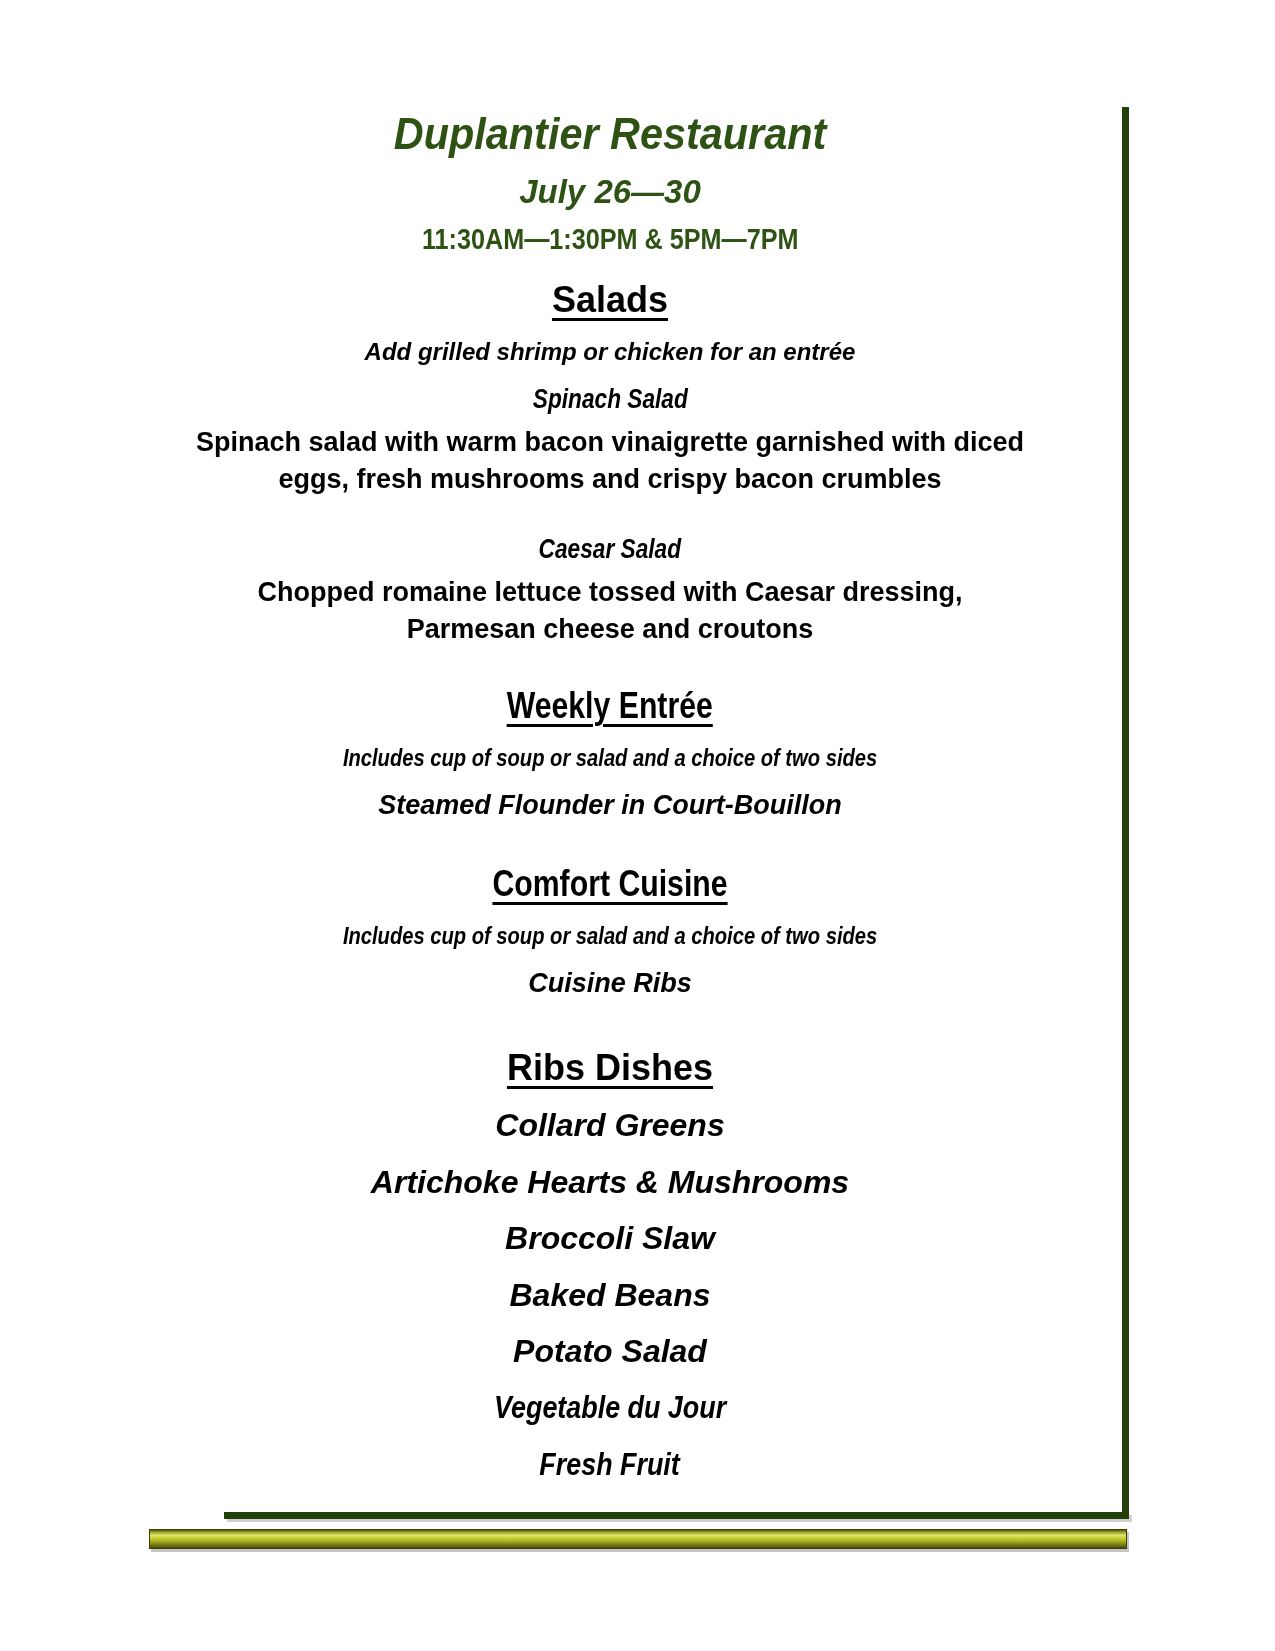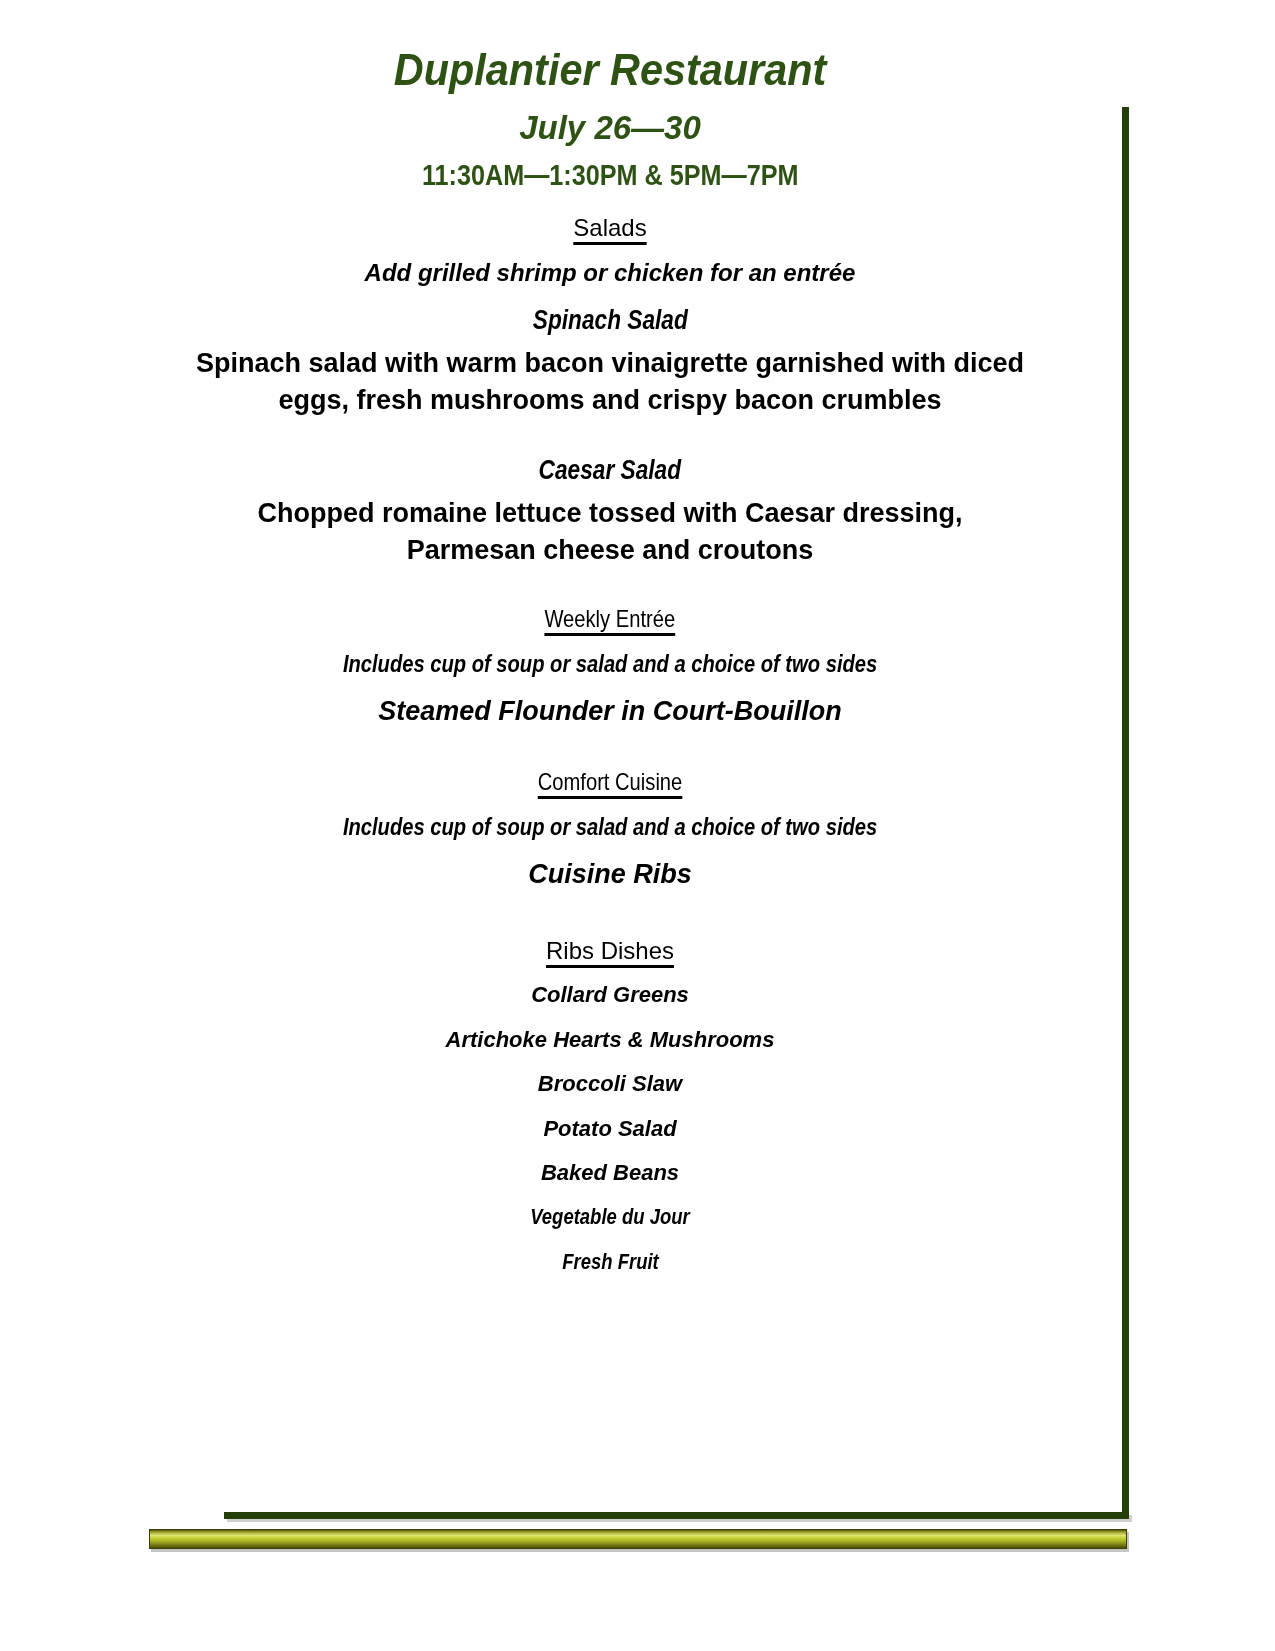--- a/index.html
+++ b/index.html
@@ -12,21 +12,21 @@
     position: relative;
     width: 1275px;
     height: 1651px;
     background: #ffffff;
     overflow: hidden;
   }
   .content {
     position: relative;
     width: 1030px;
     margin-left: 95px;
-    padding-top: 44px;
+    padding-top: 108px;
     text-align: center;
     color: var(--body, #000000);
   }
   .green { color: var(--green, #2e5214); }
 
   .title {
     font-size: 45px;
     font-weight: bold;
     font-style: italic;
     line-height: 1.15;
@@ -49,22 +49,22 @@
   }
 
   .narrow {
     display: inline-block;
     transform: scaleX(0.84);
     transform-origin: 50% 50%;
     white-space: nowrap;
   }
 
   h2.heading {
-    font-size: 24px;
-    font-weight: normal;
+    font-size: 36px;
+    font-weight: bold;
     line-height: 1.25;
     margin: 0 0 16px 0;
   }
   .u {
     text-decoration: underline;
     text-decoration-thickness: 3px;
     text-underline-offset: 6px;
   }
   .mt-sec   { margin-top: 40px !important; }
   .mt-sec2  { margin-top: 46px !important; }
@@ -87,21 +87,21 @@
   .desc {
     font-size: 27px;
     font-weight: bold;
     line-height: 1.4;
     max-width: 840px;
     margin: 8px auto 34px auto;
   }
   .desc.last { margin-bottom: 34px; }
 
   .side-item {
-    font-size: 22px;
+    font-size: 32px;
     font-weight: bold;
     font-style: italic;
     line-height: 1.2;
     margin: 0 0 18px 0;
   }
 
   
   .v-border {
     position: absolute;
     left: 1122px;
@@ -188,22 +188,22 @@
       <h3 class="item-name">Cuisine Ribs</h3>
     </section>
 
     <section>
       <h2 class="heading mt-sec2">
         <span class="u">Ribs Dishes</span>
       </h2>
       <p class="side-item">Collard Greens</p>
       <p class="side-item">Artichoke Hearts &amp; Mushrooms</p>
       <p class="side-item">Broccoli Slaw</p>
+      <p class="side-item">Baked Beans</p>
       <p class="side-item">Potato Salad</p>
-      <p class="side-item">Baked Beans</p>
       <p class="side-item">
         <span class="narrow">Vegetable du Jour</span>
       </p>
       <p class="side-item">
         <span class="narrow">Fresh Fruit</span>
       </p>
     </section>
 
   </main>
 

